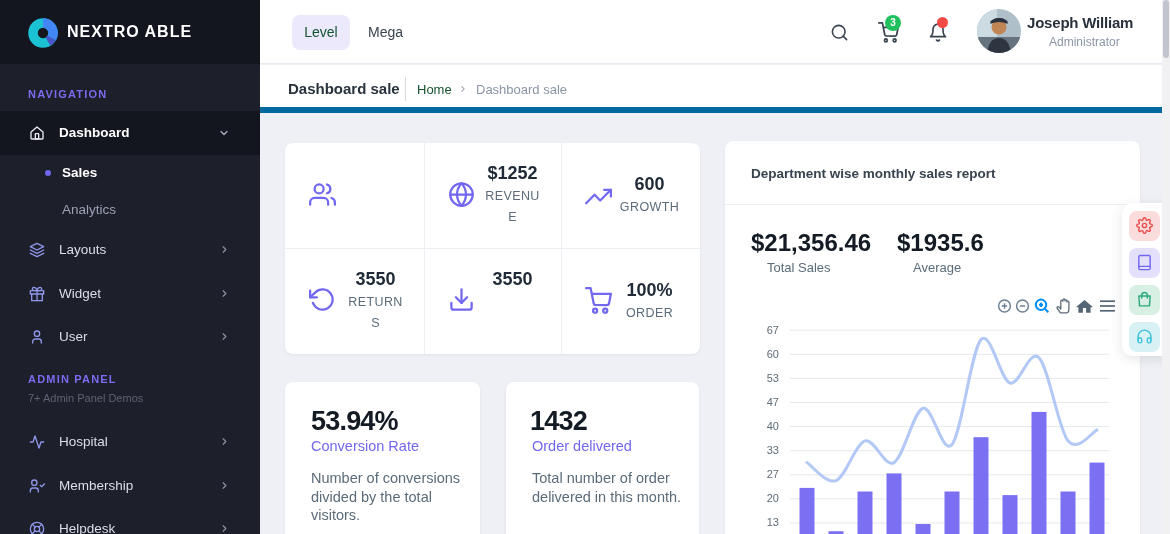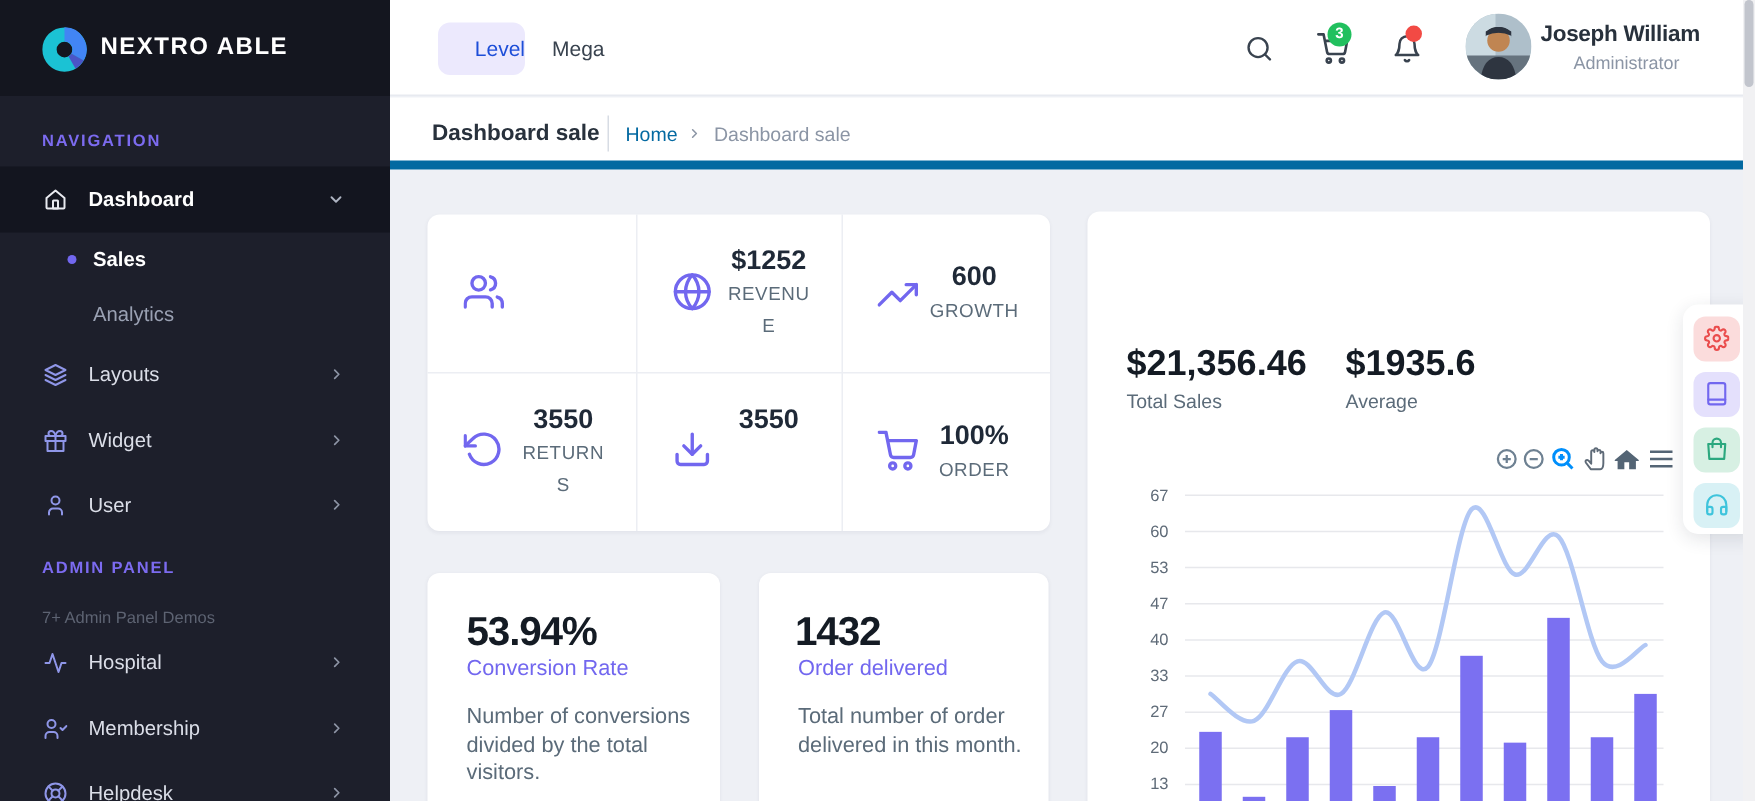--- a/index.html
+++ b/index.html
@@ -13,48 +13,48 @@
 .mi { position:absolute; left:0; width:260px; height:44px; }
 .mi .ic { position:absolute; left:29px; top:14px; }
 .mi .lbl { position:absolute; left:59px; top:14px; font-size:13.5px; color:#dbdee8; }
 .mi .chev { position:absolute; right:30px; top:16px; }
 .active-row { position:absolute; left:0; top:111px; width:260px; height:44px; background:#13151f; }
 .sub { position:absolute; left:62px; font-size:13.5px; }
 .dot { position:absolute; left:45px; width:6px; height:6px; border-radius:50%; background:#7267ef; }
 .subcap2 { position:absolute; left:28px; font-size:11px; color:#5d6372; }
 
 .topbar { position:absolute; left:260px; top:0; width:910px; height:64px; background:#ffffff; border-bottom:1px solid #e7eaf0; }
-.level-btn { position:absolute; left:32px; top:15px; width:58px; height:35px; background:#ece9fd; border-radius:8px; color:#1d4ed8; font-size:14px; line-height:35px; text-align:right; }
+.level-btn { position:absolute; left:32px; top:15px; width:58px; height:35px; background:#ece9fd; border-radius:8px; color:#14532d; font-size:14px; line-height:35px; text-align:center; }
 .mega { position:absolute; left:108px; top:24px; font-size:14px; color:#39434f; }
 .uname { position:absolute; left:767px; top:14px; font-size:15px; font-weight:bold; color:#28313c; letter-spacing:-0.2px; }
 .urole { position:absolute; left:767px; top:35px; font-size:12px; color:#8b95a5;margin-left:22px; }
 
 .crumbbar { position:absolute; left:260px; top:65px; width:910px; height:48px; background:#ffffff; border-bottom:6px solid #0369a1; }
 .crumb-title { position:absolute; left:28px; top:15px; font-size:15px; font-weight:bold; color:#28313c; }
 .crumb-sep { position:absolute; left:145px; top:12px; width:1px; height:24px; background:#d7dce4; }
-.crumb-home { position:absolute; left:157px; top:17px; font-size:13px; color:#0369a1; }
+.crumb-home { position:absolute; left:157px; top:17px; font-size:13px; color:#14532d; }
 .crumb-cur { position:absolute; left:216px; top:17px; font-size:13px; color:#8b95a5; }
 
 .card { position:absolute; background:#fff; border-radius:8px; box-shadow:0 1px 3px rgba(30,40,60,0.06); }
 .stat-card { left:285px; top:143px; width:415px; height:211px; }
 .tile { position:absolute; }
 .tile .num { font-size:18px; font-weight:bold; color:#1f2937; text-align:center; line-height:25px; }
 .tile .cap { font-size:12.5px; color:#5b6b79; text-align:center; line-height:21px; letter-spacing:0.4px; }
 .vline { position:absolute; top:0; width:1px; height:211px; background:#eceef3; }
 .hline { position:absolute; left:0; top:105px; width:415px; height:1px; background:#eceef3; }
 .conv-card { left:285px; top:382px; width:195px; height:200px; }
 .ord-card { left:506px; top:382px; width:193px; height:200px; }
 .bignum { position:absolute; left:26px; top:24px; font-size:27px; letter-spacing:-0.8px; font-weight:bold; color:#141b24; }
 .purp { position:absolute; left:26px; top:56px; font-size:14.5px; color:#7267ef; }
 .desc { position:absolute; left:26px; top:87px; width:152px; font-size:14.5px; color:#5b6b79; line-height:18.5px; }
 .chart-card { left:725px; top:141px; width:415px; height:450px; overflow:hidden; }
 .chart-head { position:absolute; left:0; top:0; width:415px; height:64px; border-bottom:1px solid #eceef3; }
 .chart-head span { position:absolute; left:26px; top:25px; font-size:13.5px; font-weight:bold; color:#39434f; }
 .money { position:absolute; font-size:24px; font-weight:bold; color:#141b24; top:88px; }
-.money-sub { position:absolute; font-size:13px; color:#5b6b79; top:119px; }
+.money-sub { position:absolute; font-size:13px; color:#5b6b79; top:119px;margin-left:16px; }
 
 .fpanel { position:absolute; left:1122px; top:203px; width:48px; height:153px; background:#fff; border-radius:10px 0 0 10px; box-shadow:0 3px 12px rgba(30,40,60,0.12); }
 .fbtn { position:absolute; left:1129px; width:31px; height:30px; border-radius:8px; }
 
 .sbar { position:absolute; left:1162px; top:0; width:8px; height:534px; background:#f1f1f3; }
 .sthumb { position:absolute; left:1163px; top:0; width:6px; height:58px; background:#c2c5cd; border-radius:3px; }
 </style>
 </head>
 <body>
 
@@ -113,21 +113,21 @@
     <svg class="ic" width="16" height="16" viewBox="0 0 24 24" fill="none" stroke="#8f96e8" stroke-width="2" stroke-linecap="round" stroke-linejoin="round">
         <path d="M5.5 21v-2a4 4 0 0 1 4-4h5a4 4 0 0 1 4 4v2"></path>
         <circle cx="12" cy="7" r="4"></circle>
       </svg>
     <div class="lbl">User</div>
     <svg class="chev" width="11" height="11" viewBox="0 0 24 24" fill="none" stroke="#8d94a5" stroke-width="2.5" stroke-linecap="round" stroke-linejoin="round">
         <polyline points="9 6 15 12 9 18"></polyline>
       </svg>
   </div>
   <div class="navcap" style="top:373px;">ADMIN PANEL</div>
-  <div class="subcap2" style="top:406px;">7+ Admin Panel Demos</div>
+  <div class="subcap2" style="top:392px;">7+ Admin Panel Demos</div>
 
   <div class="mi" style="top:420px;">
     <svg class="ic" width="16" height="16" viewBox="0 0 24 24" fill="none" stroke="#8f96e8" stroke-width="2" stroke-linecap="round" stroke-linejoin="round">
         <polyline points="22 12 18 12 15 21 9 3 6 12 2 12"></polyline>
       </svg>
     <div class="lbl">Hospital</div>
     <svg class="chev" width="11" height="11" viewBox="0 0 24 24" fill="none" stroke="#8d94a5" stroke-width="2.5" stroke-linecap="round" stroke-linejoin="round">
         <polyline points="9 6 15 12 9 18"></polyline>
       </svg>
   </div>
@@ -270,20 +270,23 @@
   <div class="desc">Number of conversions divided by the total visitors.</div>
 </div>
 
 <div class="card ord-card">
   <div class="bignum" style="left:24px;">1432</div>
   <div class="purp">Order delivered</div>
   <div class="desc">Total number of order delivered in this month.</div>
 </div>
 
 <div class="card chart-card">
+  <div class="chart-head">
+      <span>Department wise monthly sales report</span>
+    </div>
   <div class="money" style="left:26px;">$21,356.46</div>
   <div class="money-sub" style="left:26px;">Total Sales</div>
   <div class="money" style="left:172px;">$1935.6</div>
   <div class="money-sub" style="left:172px;">Average</div>
 
   <svg style="position:absolute;left:272px;top:155px;" width="122" height="20" viewBox="0 0 122 20">
     <g fill="none" stroke="#6e8192" stroke-width="1.5">
       <circle cx="7.5" cy="10" r="5.9"></circle>
         <line x1="4.8" y1="10" x2="10.2" y2="10"></line>
         <line x1="7.5" y1="7.3" x2="7.5" y2="12.7"></line>

